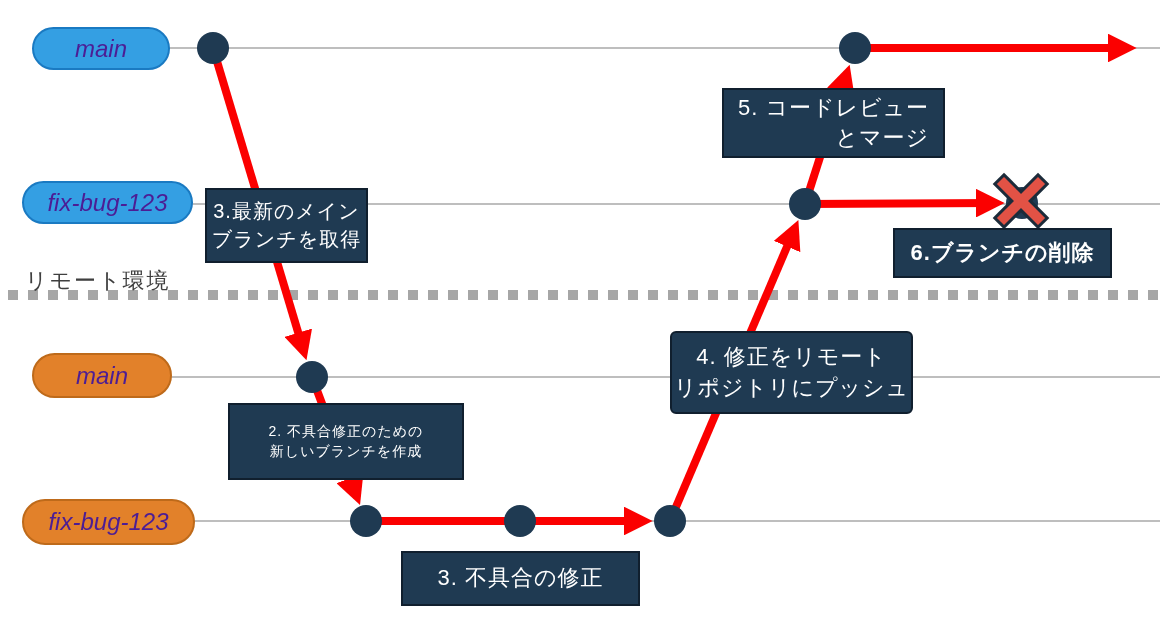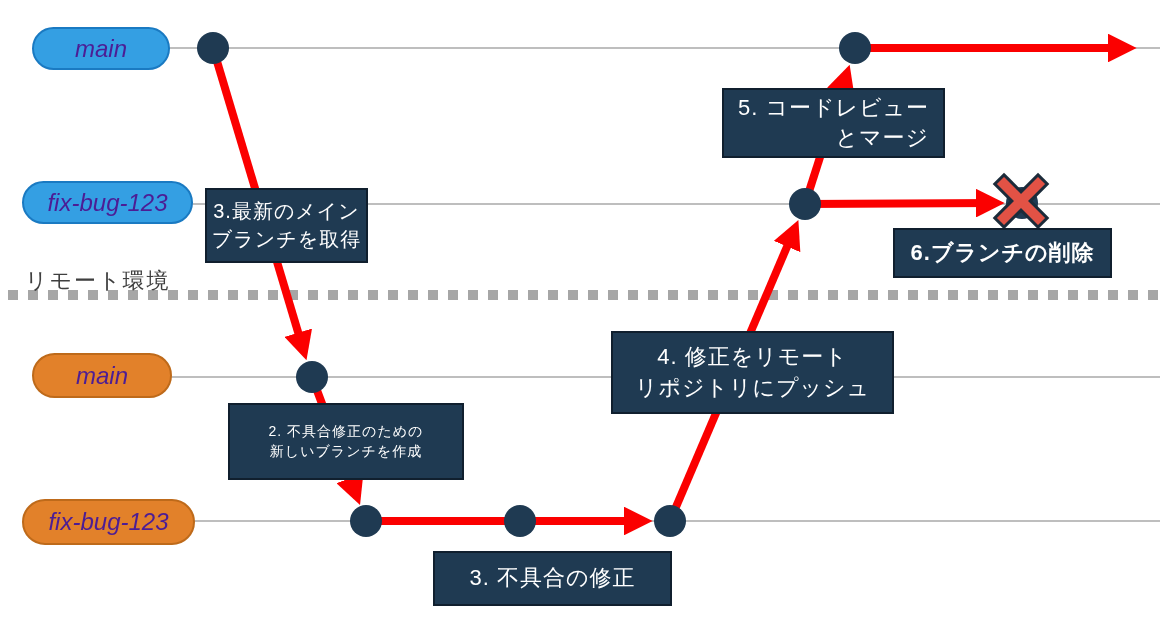--- a/index.html
+++ b/index.html
@@ -76,20 +76,20 @@
 
   <div class="pill remote" style="left:32px;top:27px;width:138px;height:43px;border-radius:22px;">main</div>
   <div class="pill remote" style="left:22px;top:181px;width:171px;height:43px;border-radius:22px;">fix-bug-123</div>
   <div class="pill local" style="left:32px;top:353px;width:140px;height:45px;border-radius:23px;">main</div>
   <div class="pill local" style="left:22px;top:499px;width:173px;height:46px;border-radius:23px;">fix-bug-123</div>
 
   <div class="step" style="left:205px;top:188px;width:163px;height:75px;font-size:20px;">3.最新のメイン
 ブランチを取得</div>
   <div class="step" style="left:228px;top:403px;width:236px;height:77px;font-size:14px;">2. 不具合修正のための
 新しいブランチを作成</div>
-  <div class="step" style="left:401px;top:551px;width:239px;height:55px;font-size:22px;margin-left:32px;">3. 不具合の修正</div>
-  <div class="step" style="left:611px;top:331px;width:283px;height:83px;font-size:22px;">4. 修正をリモート
+  <div class="step" style="left:401px;top:551px;width:239px;height:55px;font-size:22px;">3. 不具合の修正</div>
+  <div class="step" style="left:670px;top:331px;width:243px;height:83px;font-size:22px;border-radius:6px;">4. 修正をリモート
 リポジトリにプッシュ</div>
   <div class="step" style="left:722px;top:88px;width:223px;height:70px;font-size:22px;text-align:right;">5. コードレビュー
 とマージ</div>
   <div class="step" style="left:893px;top:228px;width:219px;height:50px;font-size:22px;font-weight:bold;">6.ブランチの削除</div>
 
 </div>
 
 </body></html>

